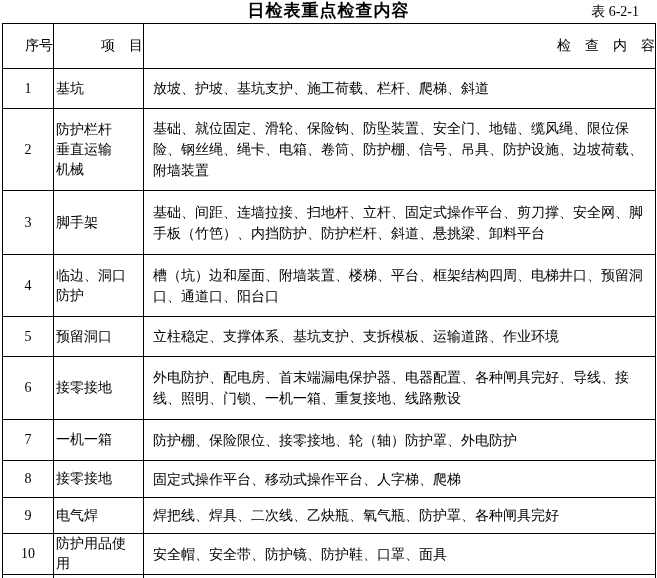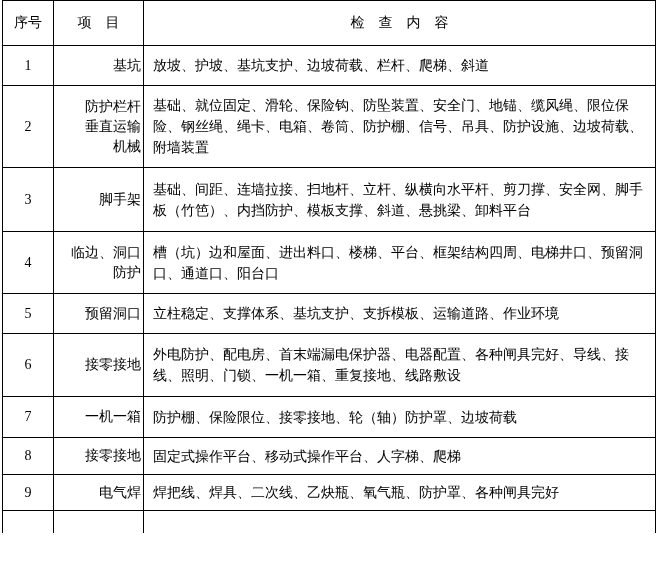--- a/index.html
+++ b/index.html
@@ -47,109 +47,119 @@
   }
   .inspection-table th,
   .inspection-table td {
     border: 1px solid #000000;
     font-size: 14px;
     vertical-align: middle;
     overflow: hidden;
   }
   .inspection-table th {
     font-weight: normal;
-    text-align: center;
+    text-align: right;
     padding: 0;
   }
   tr.header-row { height: 45px; }
   td.cell-no {
     text-align: center;
     padding: 0;
     line-height: 18px;
   }
   td.cell-item {
-    text-align: right;
+    text-align: left;
     white-space: pre-line;
     line-height: 20px;
     padding: 0 2px;
   }
   td.cell-content {
     text-align: left;
     line-height: 21px;
     padding: 2px 8px 2px 9px;
   }
   tr.partial-row td { border-bottom: none; }
 </style>
 </head>
 <body>
 
 <div class="page">
 
+  <div class="title-row">
+    <div class="doc-title">日检表重点检查内容</div>
+    <div class="table-number">表 6-2-1</div>
+  </div>
 
   <table class="inspection-table">
     <colgroup>
       <col style="width:51px">
       <col style="width:90px">
       <col style="width:512px">
     </colgroup>
     <thead>
       <tr class="header-row">
         <th>序号</th>
         <th>项　目</th>
         <th>检　查　内　容</th>
       </tr>
     </thead>
     <tbody id="table-body">
         <tr style="height: 40px;">
           <td class="cell-no">1</td>
           <td class="cell-item">基坑</td>
-          <td class="cell-content">放坡、护坡、基坑支护、边坡荷载、栏杆、爬梯、斜道</td>
+          <td class="cell-content">放坡、护坡、基坑支护、施工荷载、栏杆、爬梯、斜道</td>
         </tr>
         <tr style="height: 82px;">
           <td class="cell-no">2</td>
           <td class="cell-item">防护栏杆
 垂直运输
 机械</td>
           <td class="cell-content">基础、就位固定、滑轮、保险钩、防坠装置、安全门、地锚、缆风绳、限位保险、钢丝绳、绳卡、电箱、卷筒、防护棚、信号、吊具、防护设施、边坡荷载、附墙装置</td>
         </tr>
         <tr style="height: 64px;">
           <td class="cell-no">3</td>
           <td class="cell-item">脚手架</td>
-          <td class="cell-content">基础、间距、连墙拉接、扫地杆、立杆、纵横向水平杆、剪刀撑、安全网、脚手板（竹笆）、内挡防护、模板支撑、斜道、悬挑梁、卸料平台</td>
+          <td class="cell-content">基础、间距、连墙拉接、扫地杆、立杆、固定式操作平台、剪刀撑、安全网、脚手板（竹笆）、内挡防护、防护栏杆、斜道、悬挑梁、卸料平台</td>
         </tr>
         <tr style="height: 62px;">
           <td class="cell-no">4</td>
           <td class="cell-item">临边、洞口
 防护</td>
-          <td class="cell-content">槽（坑）边和屋面、进出料口、楼梯、平台、框架结构四周、电梯井口、预留洞口、通道口、阳台口</td>
+          <td class="cell-content">槽（坑）边和屋面、附墙装置、楼梯、平台、框架结构四周、电梯井口、预留洞口、通道口、阳台口</td>
         </tr>
         <tr style="height: 40px;">
           <td class="cell-no">5</td>
           <td class="cell-item">预留洞口</td>
           <td class="cell-content">立柱稳定、支撑体系、基坑支护、支拆模板、运输道路、作业环境</td>
         </tr>
         <tr style="height: 63px;">
           <td class="cell-no">6</td>
           <td class="cell-item">接零接地</td>
           <td class="cell-content">外电防护、配电房、首末端漏电保护器、电器配置、各种闸具完好、导线、接线、照明、门锁、一机一箱、重复接地、线路敷设</td>
         </tr>
         <tr style="height: 41px;">
           <td class="cell-no">7</td>
           <td class="cell-item">一机一箱</td>
-          <td class="cell-content">防护棚、保险限位、接零接地、轮（轴）防护罩、边坡荷载</td>
+          <td class="cell-content">防护棚、保险限位、接零接地、轮（轴）防护罩、外电防护</td>
         </tr>
         <tr style="height: 37px;">
           <td class="cell-no">8</td>
           <td class="cell-item">接零接地</td>
           <td class="cell-content">固定式操作平台、移动式操作平台、人字梯、爬梯</td>
         </tr>
         <tr style="height: 36px;">
           <td class="cell-no">9</td>
           <td class="cell-item">电气焊</td>
           <td class="cell-content">焊把线、焊具、二次线、乙炔瓶、氧气瓶、防护罩、各种闸具完好</td>
+        </tr>
+        <tr style="height: 40px;">
+          <td class="cell-no">10</td>
+          <td class="cell-item">防护用品使
+用</td>
+          <td class="cell-content">安全帽、安全带、防护镜、防护鞋、口罩、面具</td>
         </tr>
         <tr class="partial-row" style="height: 22px;">
           <td></td>
           <td></td>
           <td></td>
         </tr>
       </tbody>
   </table>
 
 </div>

